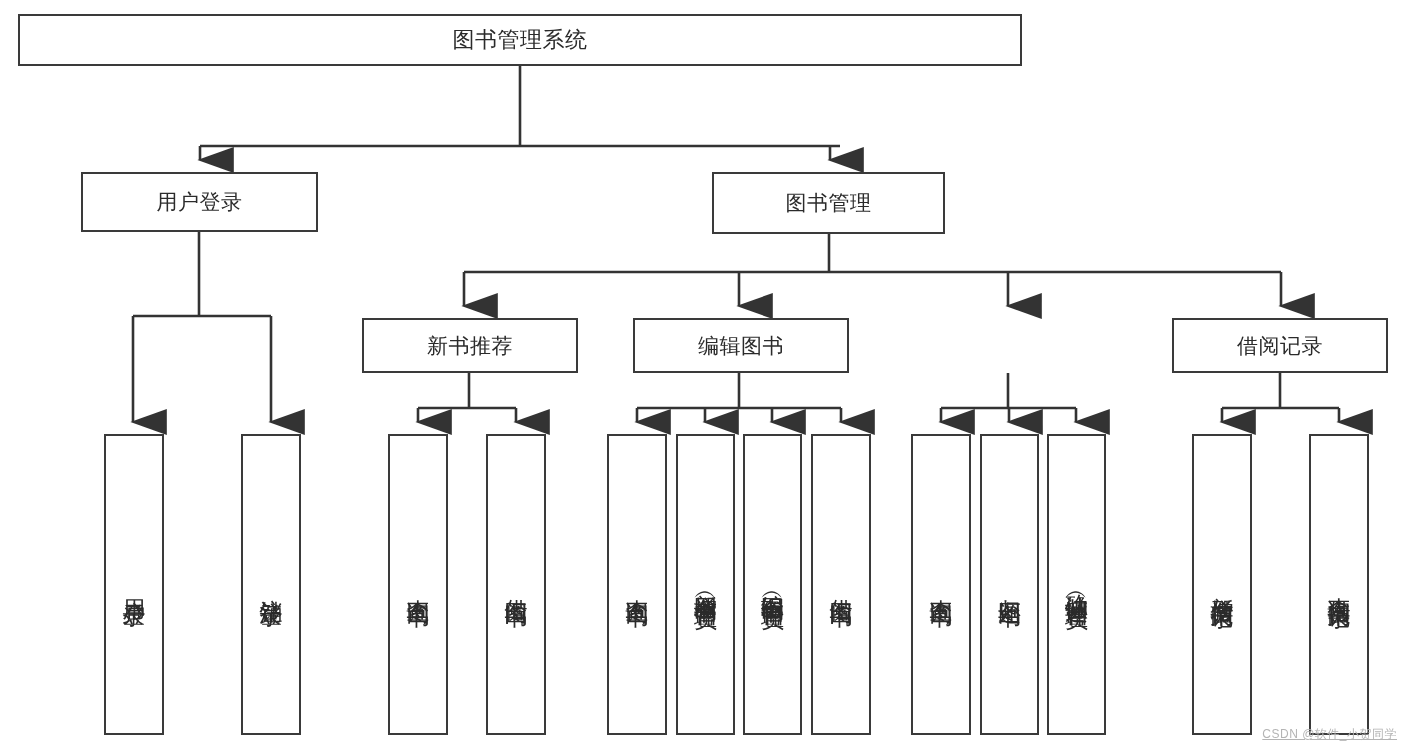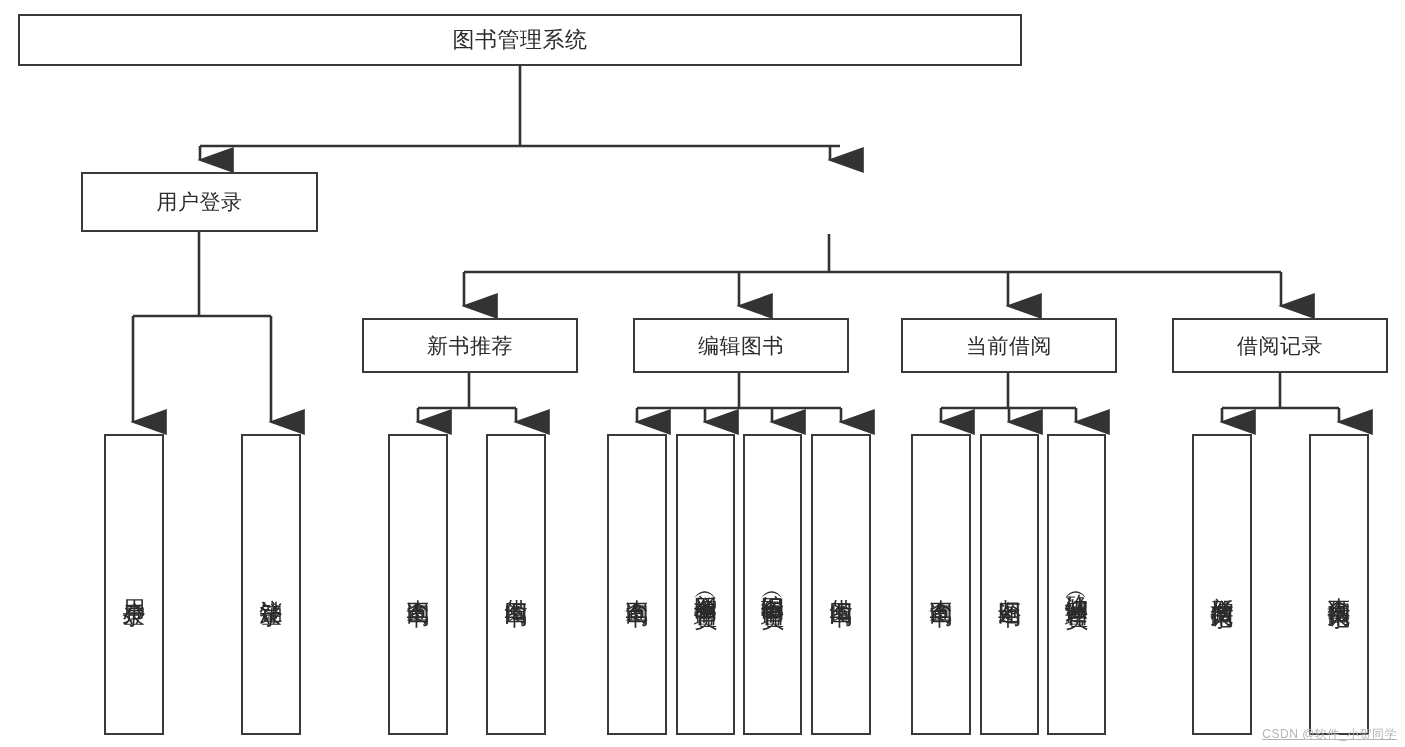--- a/index.html
+++ b/index.html
@@ -126,32 +126,32 @@
   </svg>
 
   <div class="node horiz root" style="left:18px; top:14px; width:1004px; height:52px;">
     <span class="label">图书管理系统</span>
   </div>
 
   <div class="node horiz" style="left:81px; top:172px; width:237px; height:60px;">
     <span class="label">用户登录</span>
   </div>
 
+  <div class="node horiz" style="left:712px; top:172px; width:233px; height:62px;">
+    <span class="label">图书管理</span>
+  </div>
 
   <div class="node horiz" style="left:362px; top:318px; width:216px; height:55px;justify-content:center;">
     <span class="label">新书推荐</span>
   </div>
 
   <div class="node horiz" style="left:633px; top:318px; width:216px; height:55px;">
     <span class="label">编辑图书</span>
   </div>
 
-  <div class="node horiz" style="left:901px; top:318px; width:216px; height:55px;">
-    <span class="label">当前借阅</span>
-  </div>
 
   <div class="node horiz" style="left:1172px; top:318px; width:216px; height:55px;justify-content:center;">
     <span class="label">借阅记录</span>
   </div>
 
   <div class="node vert" style="left:104px; top:434px; width:60px; height:301px;">
     <span class="label">用户登录</span>
   </div>
   <div class="node vert" style="left:241px; top:434px; width:60px; height:301px;">
     <span class="label">注销登录</span>

